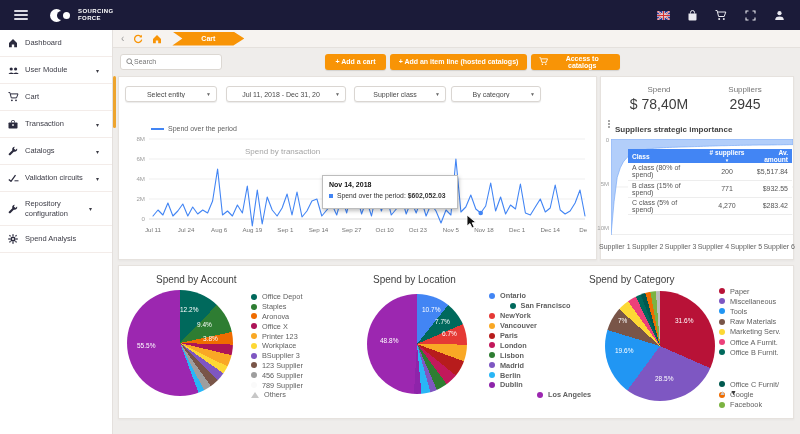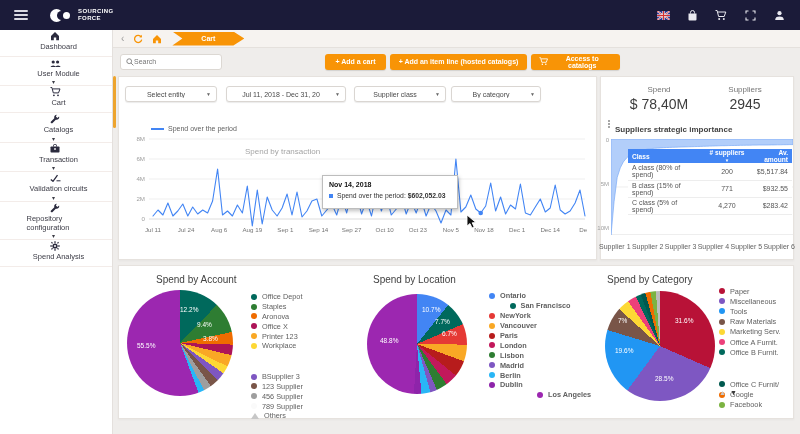--- a/index.html
+++ b/index.html
@@ -15,21 +15,21 @@
   .logo-mark { position:relative; width:22px; height:15px; }
   .logo-c1 { position:absolute; left:0; top:1px; width:13px; height:13px; border-radius:50%; background:#ffffff; }
   .logo-c2 { position:absolute; left:7px; top:3px; width:9px; height:9px; border-radius:50%; background:#1b1b39; }
   .logo-c3 { position:absolute; left:13px; top:4px; width:7px; height:7px; border-radius:50%; background:#ffffff; }
   .brand { margin-left:6px; color:#fff; font-size:6px; font-weight:bold; letter-spacing:.4px; line-height:1.15; }
   .top-icons { margin-left:auto; display:flex; align-items:center; gap:15px; margin-right:14px; }
   .top-icon { width:14px; height:12px; display:flex; align-items:center; justify-content:center; cursor:pointer; }
 
   
   .sidebar { position:absolute; left:0; top:30px; width:113px; height:404px; background:#ffffff; border-right:1px solid #e4e0dd; z-index:20; }
-  .side-item { display:flex; align-items:center; padding:0 8px; min-height:27px; border-bottom:1px solid #f3ece9; cursor:pointer;flex-direction:column; }
+  .side-item { display:flex; align-items:center; padding:0 8px; min-height:27px; border-bottom:1px solid #f3ece9; cursor:pointer; }
   .side-item .s-ico { width:12px; flex:0 0 12px; display:flex; align-items:center; }
   .side-item .s-label { margin-left:5px; font-size:7.5px; color:#3c3c46; line-height:1.25; flex:1; }
   .side-item .s-caret { width:8px; font-size:6px; color:#3c3c46; }
 
   
   .breadbar { position:absolute; left:113px; top:30px; width:687px; height:18px; background:#f6f3f0; border-bottom:1px solid #e5e1dd; display:flex; align-items:center; z-index:10; }
   .bc-back { margin-left:8px; color:#9a9a9a; font-size:10px; line-height:10px; cursor:pointer; }
   .bc-ico { margin-left:9px; cursor:pointer; display:flex; align-items:center; }
   .bc-tab { margin-left:10px; height:14px; min-width:72px; background:#f89406; color:#fff; font-size:7px; font-weight:bold; display:flex; align-items:center; justify-content:center;
             clip-path:polygon(0 0, calc(100% - 11px) 0, 100% 50%, calc(100% - 11px) 100%, 0 100%, 10px 50%); padding:0 14px; cursor:pointer; }
@@ -187,36 +187,36 @@
           <svg width="11" height="10" viewBox="0 0 11 10">
             <path d="M0.5 0.5 h1.4 l1.4 5.4 h5.2 l1.5 -4 h-7.4" fill="none" stroke="#2b2b3e" stroke-width="1"></path>
             <circle cx="3.9" cy="8.3" r="0.9" fill="#2b2b3e"></circle>
             <circle cx="8" cy="8.3" r="0.9" fill="#2b2b3e"></circle>
           </svg>
         </span>
       <span class="s-label">Cart</span>
     </div>
     <div class="side-item">
       <span class="s-ico">
-          <svg width="10" height="10" viewBox="0 0 10 10">
-            <path d="M6.8 0.8 a2.6 2.6 0 0 0 -2.5 3.4 L0.8 7.7 a1.1 1.1 0 0 0 1.5 1.5 L5.8 5.7 a2.6 2.6 0 0 0 3.3 -3.3 L7.4 4.1 L5.9 2.6 Z" fill="#2b2b3e"></path>
-          </svg>
-        </span>
-      <span class="s-label">Catalogs</span>
-      <span class="s-caret">▾</span>
-    </div>
-    <div class="side-item">
-      <span class="s-ico">
           <svg width="10" height="9" viewBox="0 0 10 9">
             <rect x="0.5" y="2.5" width="9" height="6" rx="0.8" fill="#2b2b3e"></rect>
             <path d="M3.5 2.5 v-1 a1 1 0 0 1 1 -1 h1 a1 1 0 0 1 1 1 v1" fill="none" stroke="#2b2b3e"></path>
             <rect x="4.2" y="4.2" width="1.6" height="1.6" fill="#fff"></rect>
           </svg>
         </span>
       <span class="s-label">Transaction</span>
+      <span class="s-caret">▾</span>
+    </div>
+    <div class="side-item">
+      <span class="s-ico">
+          <svg width="10" height="10" viewBox="0 0 10 10">
+            <path d="M6.8 0.8 a2.6 2.6 0 0 0 -2.5 3.4 L0.8 7.7 a1.1 1.1 0 0 0 1.5 1.5 L5.8 5.7 a2.6 2.6 0 0 0 3.3 -3.3 L7.4 4.1 L5.9 2.6 Z" fill="#2b2b3e"></path>
+          </svg>
+        </span>
+      <span class="s-label">Catalogs</span>
       <span class="s-caret">▾</span>
     </div>
     <div class="side-item">
       <span class="s-ico">
           <svg width="11" height="8" viewBox="0 0 11 8">
             <path d="M0.8 5.5 L3 7.3 L7.5 1.2" fill="none" stroke="#2b2b3e" stroke-width="1.3"></path>
             <path d="M6.5 6.8 h4" stroke="#2b2b3e" stroke-width="1"></path>
           </svg>
         </span>
       <span class="s-label">Validation circuits</span>
@@ -399,21 +399,21 @@
         <span>Supplier 3</span>
         <span>Supplier 4</span>
         <span>Supplier 5</span>
         <span>Supplier 6</span>
       </div>
   </div>
 
   <div class="card" id="cardC">
     <span class="pie-title" style="left:37px;">Spend by Account</span>
     <span class="pie-title" style="left:254px;">Spend by Location</span>
-    <span class="pie-title" style="left:488px;">Spend by Category</span>
+    <span class="pie-title" style="left:470px;">Spend by Category</span>
 
     <div class="pie" id="pie-account" style="left: 8px; top: 24px; width: 106px; height: 106px; background: conic-gradient(rgb(0, 105, 92) 0%, rgb(0, 105, 92) 12.24%, rgb(46, 125, 50) 12.24%, rgb(46, 125, 50) 21.66%, rgb(239, 108, 0) 21.66%, rgb(239, 108, 0) 25.48%, rgb(173, 20, 87) 25.48%, rgb(173, 20, 87) 28.69%, rgb(249, 168, 37) 28.69%, rgb(249, 168, 37) 32.3%, rgb(253, 216, 53) 32.3%, rgb(253, 216, 53) 34.7%, rgb(126, 87, 194) 34.7%, rgb(126, 87, 194) 37.31%, rgb(121, 85, 72) 37.31%, rgb(121, 85, 72) 40.12%, rgb(158, 158, 158) 40.12%, rgb(158, 158, 158) 42.53%, rgb(41, 182, 246) 42.53%, rgb(41, 182, 246) 44.33%, rgb(156, 39, 176) 44.33%, rgb(156, 39, 176) 100%);">
         <span class="pie-pct" style="left: 53px; top: 16px;">12.2%</span>
         <span class="pie-pct" style="left: 70px; top: 31px;">9.4%</span>
         <span class="pie-pct" style="left: 76px; top: 45px;">3.8%</span>
         <span class="pie-pct" style="left: 10px; top: 52px;">55.5%</span>
       </div>
     <div class="pie" id="pie-location" style="left: 248px; top: 28px; width: 100px; height: 100px; background: conic-gradient(rgb(66, 133, 244) 0%, rgb(66, 133, 244) 10.74%, rgb(0, 105, 92) 10.74%, rgb(0, 105, 92) 18.47%, rgb(229, 57, 53) 18.47%, rgb(229, 57, 53) 25.2%, rgb(249, 168, 37) 25.2%, rgb(249, 168, 37) 30.62%, rgb(183, 28, 28) 30.62%, rgb(183, 28, 28) 35.84%, rgb(194, 24, 91) 35.84%, rgb(194, 24, 91) 39.86%, rgb(46, 125, 50) 39.86%, rgb(46, 125, 50) 43.47%, rgb(126, 87, 194) 43.47%, rgb(126, 87, 194) 45.68%, rgb(41, 182, 246) 45.68%, rgb(41, 182, 246) 48.59%, rgb(142, 36, 170) 48.59%, rgb(142, 36, 170) 51%, rgb(156, 39, 176) 51%, rgb(156, 39, 176) 100%);">
         <span class="pie-pct" style="left: 55px; top: 12px;">10.7%</span>
         <span class="pie-pct" style="left: 68px; top: 24px;">7.7%</span>
@@ -445,21 +445,21 @@
           <span class="legend-label">Office X</span>
         </div>
         <div class="legend-row" style="height: 9.8px;">
           <span class="legend-dot" style="background: rgb(249, 168, 37);"></span>
           <span class="legend-label">Printer 123</span>
         </div>
         <div class="legend-row" style="height: 9.8px;">
           <span class="legend-dot" style="background: rgb(253, 216, 53);"></span>
           <span class="legend-label">Workplace</span>
         </div>
-        <div class="legend-row" style="height: 9.8px; margin-top: 21px;">
+        <div class="legend-row" style="height: 9.8px;">
           <span class="legend-dot" style="background: rgb(126, 87, 194);"></span>
           <span class="legend-label">BSupplier 3</span>
         </div>
         <div class="legend-row" style="height: 9.8px;">
           <span class="legend-dot" style="background: rgb(121, 85, 72);"></span>
           <span class="legend-label">123 Supplier</span>
         </div>
         <div class="legend-row" style="height: 9.8px;">
           <span class="legend-dot" style="background: rgb(158, 158, 158);"></span>
           <span class="legend-label">456 Supplier</span>

